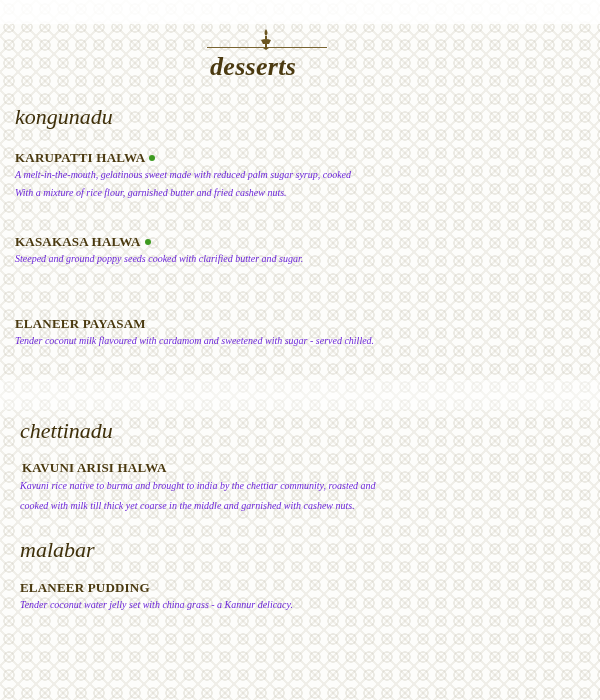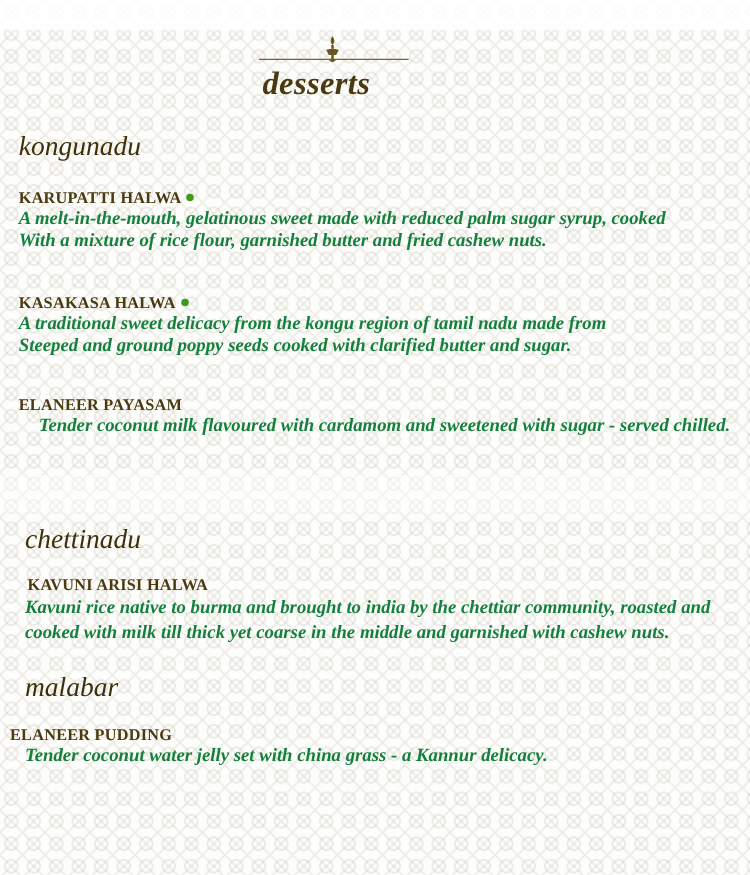--- a/index.html
+++ b/index.html
@@ -38,21 +38,21 @@
     .dish {
       position: absolute;
       font-family: "Liberation Serif", serif; font-weight: bold;
       font-size: 13px; color: #4b3a10; letter-spacing: 0.2px;
       display: flex; align-items: center; gap: 4px;
     }
     .veg-dot { width: 6px; height: 6px; border-radius: 50%; background: #3d9a1f; display: inline-block; }
     .desc {
       position: absolute;
       font-family: "Liberation Serif", serif; font-style: italic;
-      font-size: 15px; color: #15803d; line-height: 18px; white-space: nowrap; font-weight: bold;
+      font-size: 10px; color: #6d28d9; line-height: 18px; white-space: nowrap;
     }
   </style>
 </head>
 <body>
 
 <div class="bg-pattern"></div>
 <div class="bg-clear" style="left:0;top:0;width:600px;height:24px;"></div>
 <div class="bg-clear" style="left:0;top:380px;width:600px;height:30px;opacity:0.5;"></div>
 
 <div class="content">
@@ -78,43 +78,42 @@
   <div class="desc" style="left:15px;top:166px;">
     <div>A melt-in-the-mouth, gelatinous sweet made with reduced palm sugar syrup, cooked</div>
     <div>With a mixture of rice flour, garnished butter and fried cashew nuts.</div>
   </div>
 
   <div class="dish" style="left:15px;top:234px;">
     <span>KASAKASA HALWA</span>
     <span class="veg-dot"></span>
   </div>
   <div class="desc" style="left:15px;top:250px;">
-    <div>A traditional sweet delicacy from the kongu region of tamil nadu made from</div>
     <div>Steeped and ground poppy seeds cooked with clarified butter and sugar.</div>
   </div>
 
   <div class="dish" style="left:15px;top:316px;justify-content:flex-end;">
     <span>ELANEER PAYASAM</span>
   </div>
-  <div class="desc" style="left:15px;top:332px;margin-left:16px;">
+  <div class="desc" style="left:15px;top:332px;">
     <div>Tender coconut milk flavoured with cardamom and sweetened with sugar - served chilled.</div>
   </div>
 
   <div class="region" style="left:20px;top:418px;">chettinadu</div>
 
   <div class="dish" style="left:22px;top:460px;">
     <span>KAVUNI ARISI HALWA</span>
   </div>
   <div class="desc" style="left:20px;top:476px;line-height:20px;">
     <div>Kavuni rice native to burma and brought to india by the chettiar community,  roasted and</div>
     <div>cooked with milk till thick yet coarse in the middle and garnished with cashew nuts.</div>
   </div>
 
   <div class="region" style="left:20px;top:537px;">malabar</div>
 
-  <div class="dish" style="left:8px;top:580px;">
+  <div class="dish" style="left:20px;top:580px;">
     <span>ELANEER PUDDING</span>
   </div>
   <div class="desc" style="left:20px;top:596px;">
     <div>Tender coconut water jelly set with china grass - a Kannur delicacy.</div>
   </div>
 
 </div>
 
 </body></html>

